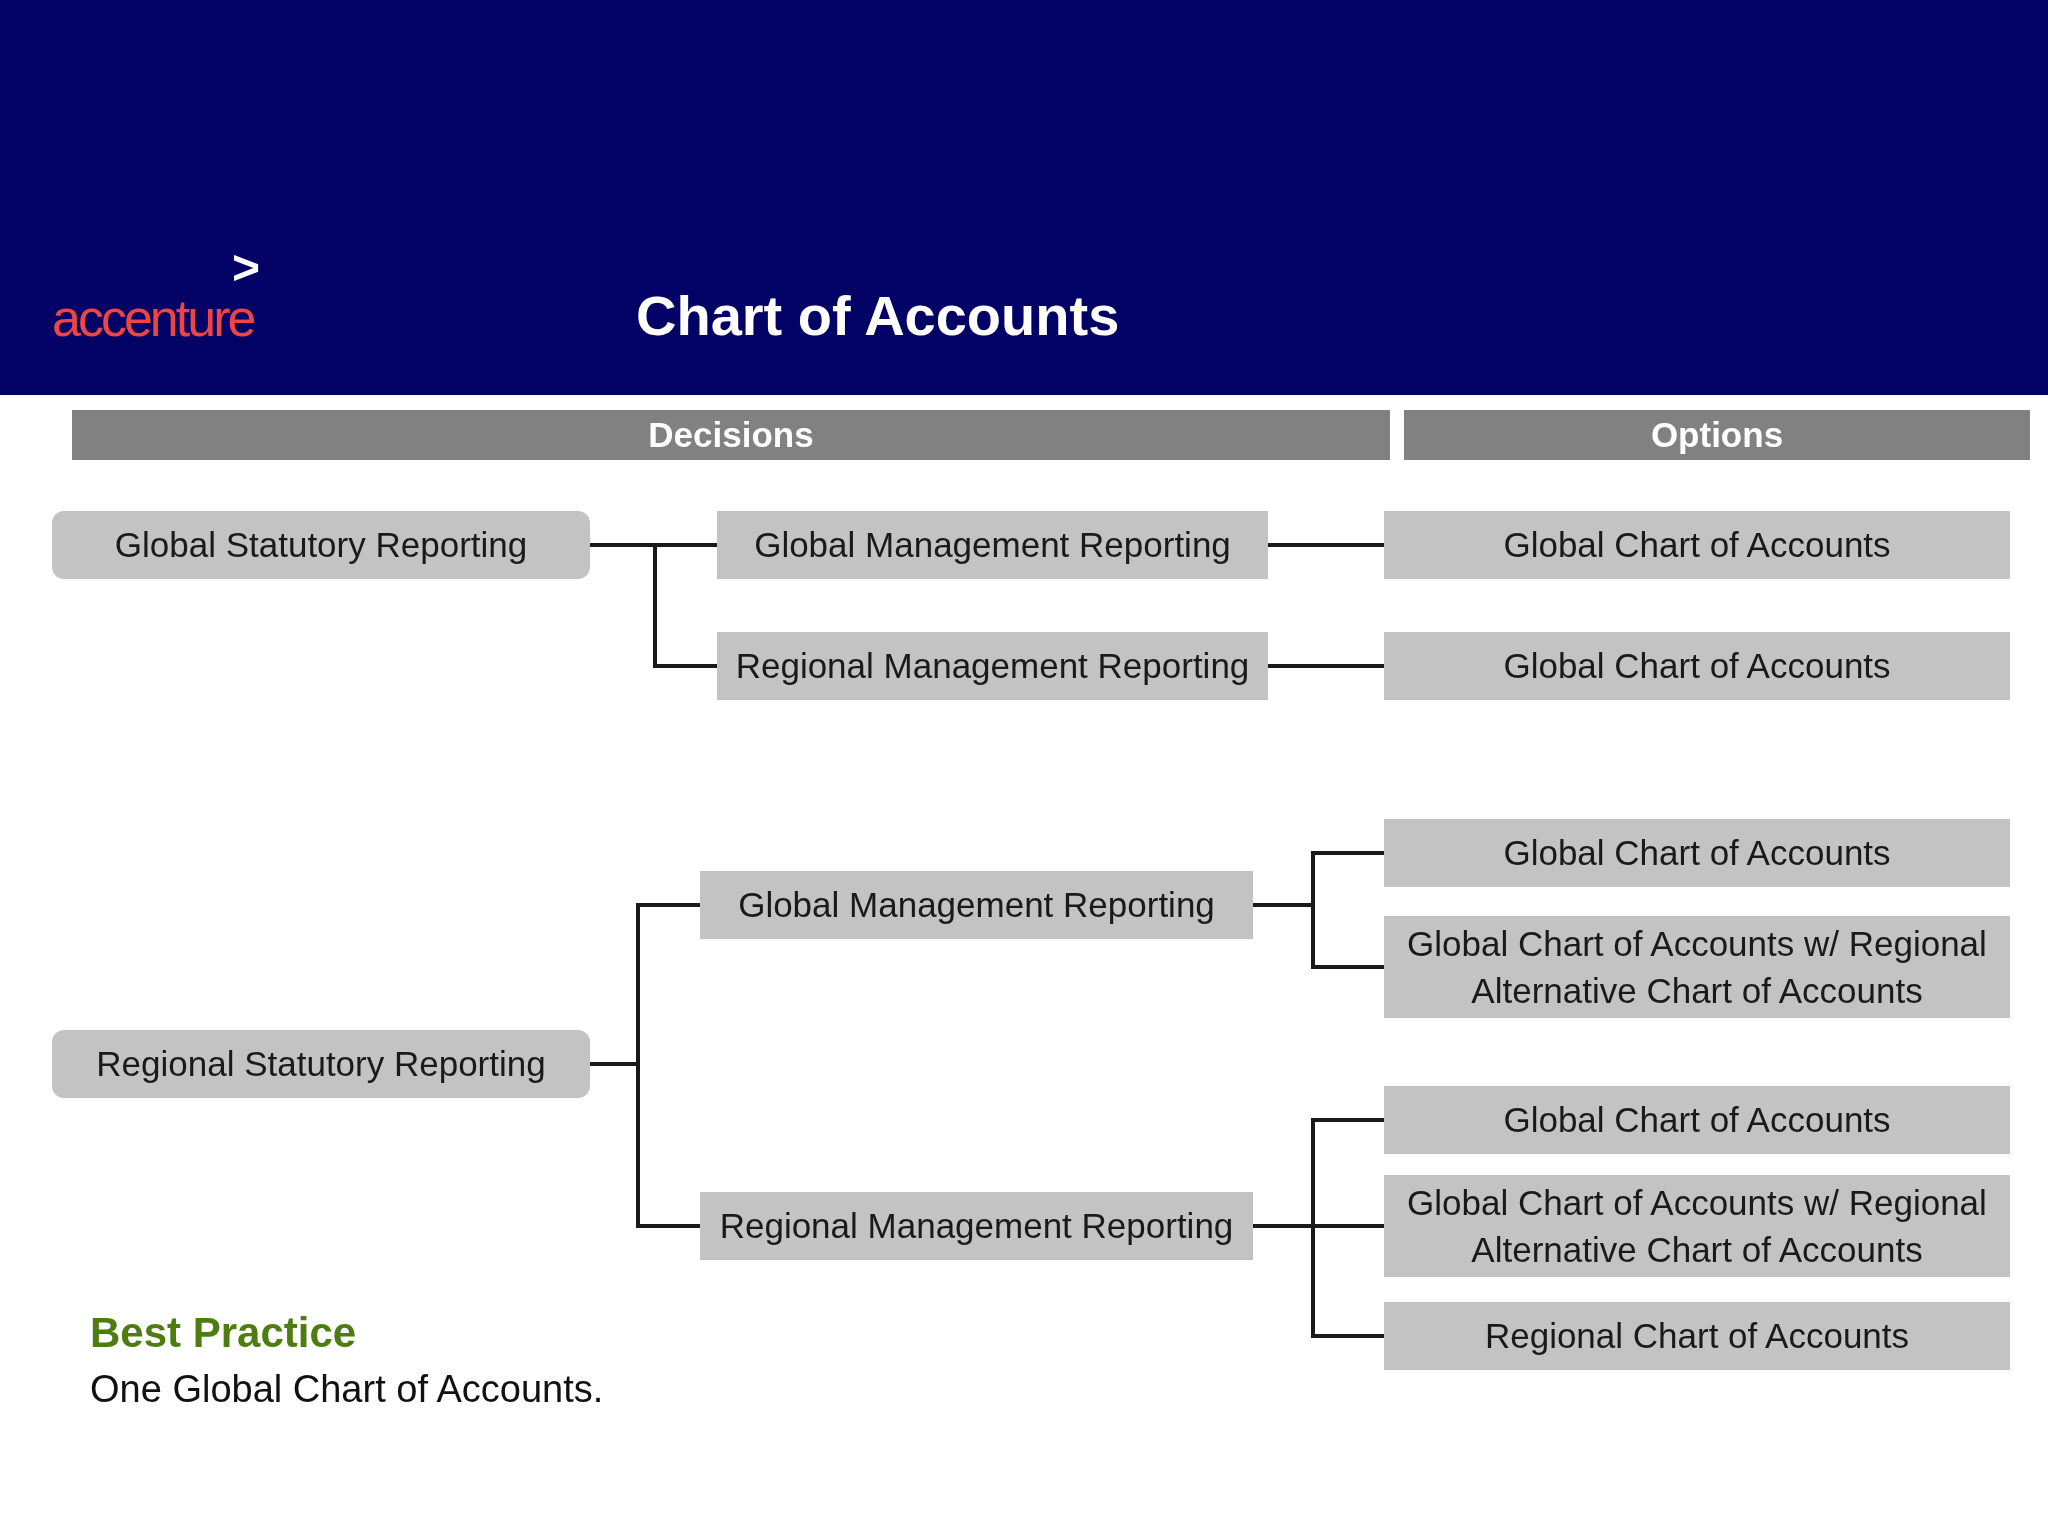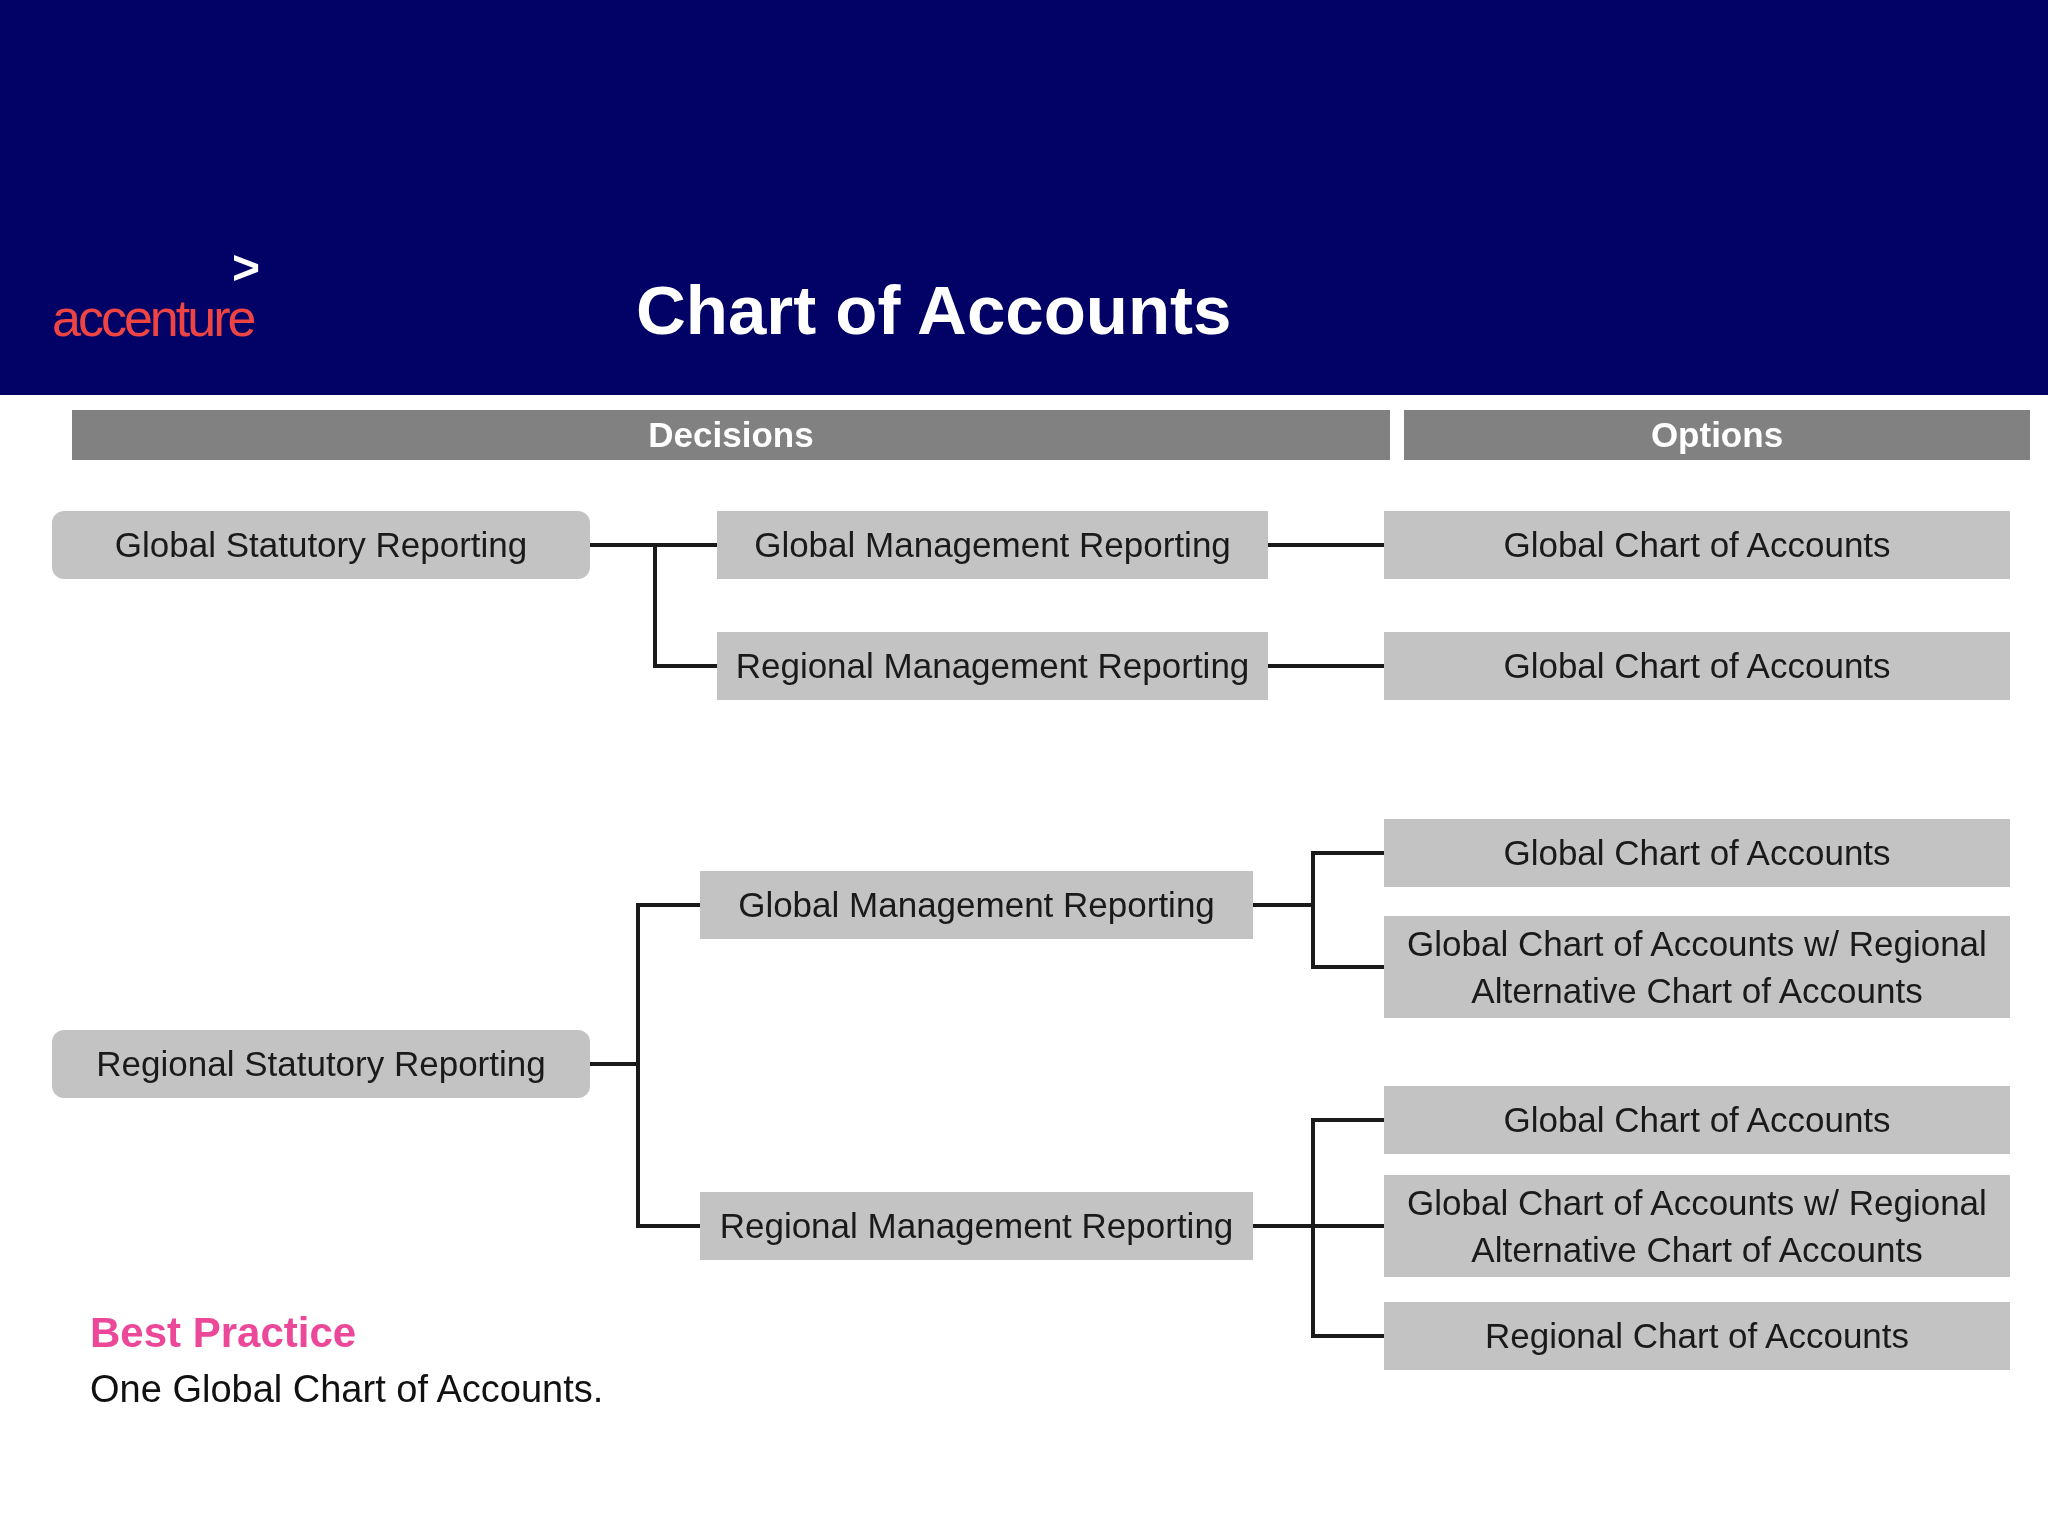--- a/index.html
+++ b/index.html
@@ -18,22 +18,22 @@
   .logo-text{
     position:absolute;left:52px;top:292px;
     font-size:52px;line-height:1;color:#ef4444;
     letter-spacing:-3px;font-weight:500;
   }
   .logo-mark{
     position:absolute;left:232px;top:244px;
     font-size:48px;line-height:1;color:#ffffff;font-weight:700;
   }
   .title{
-    position:absolute;left:636px;top:276px;
-    font-size:69px;line-height:1;color:#ffffff;font-weight:700;
+    position:absolute;left:636px;top:288px;
+    font-size:56px;line-height:1;color:#ffffff;font-weight:700;
   }
   
   .bar{
     position:absolute;top:410px;height:50px;
     background:#818181;color:#ffffff;
     font-size:35px;font-weight:700;line-height:50px;
     text-align:center;
     margin-left:20px;
   }
   .bar-decisions{left:52px;width:1318px;}
@@ -52,21 +52,21 @@
   .col-b1{left:717px;width:551px;}
   .col-b2{left:700px;width:553px;}
   .col-c{left:1384px;width:626px;}
   
   .hline,.vline{position:absolute;background:#1a1a1a;}
   .hline{height:4px;}
   .vline{width:4px;}
   
   .footer-heading{
     position:absolute;left:90px;top:1312px;
-    font-size:42px;font-weight:700;color:#ec4899;line-height:1;
+    font-size:42px;font-weight:700;color:#4d7c0f;line-height:1;
   }
   .footer-note{
     position:absolute;left:90px;top:1370px;
     font-size:38px;color:#111111;line-height:1;
   }
 </style>
 </head>
 <body>
 
 <div class="slide">

